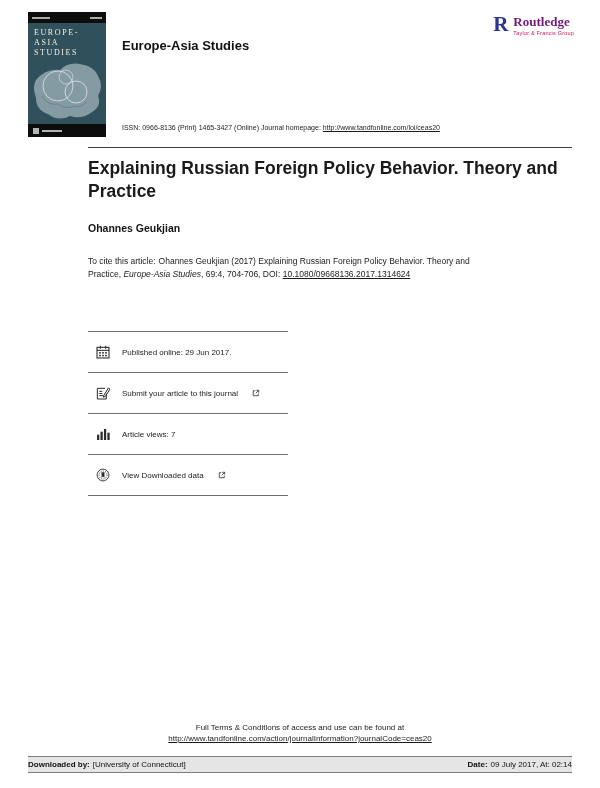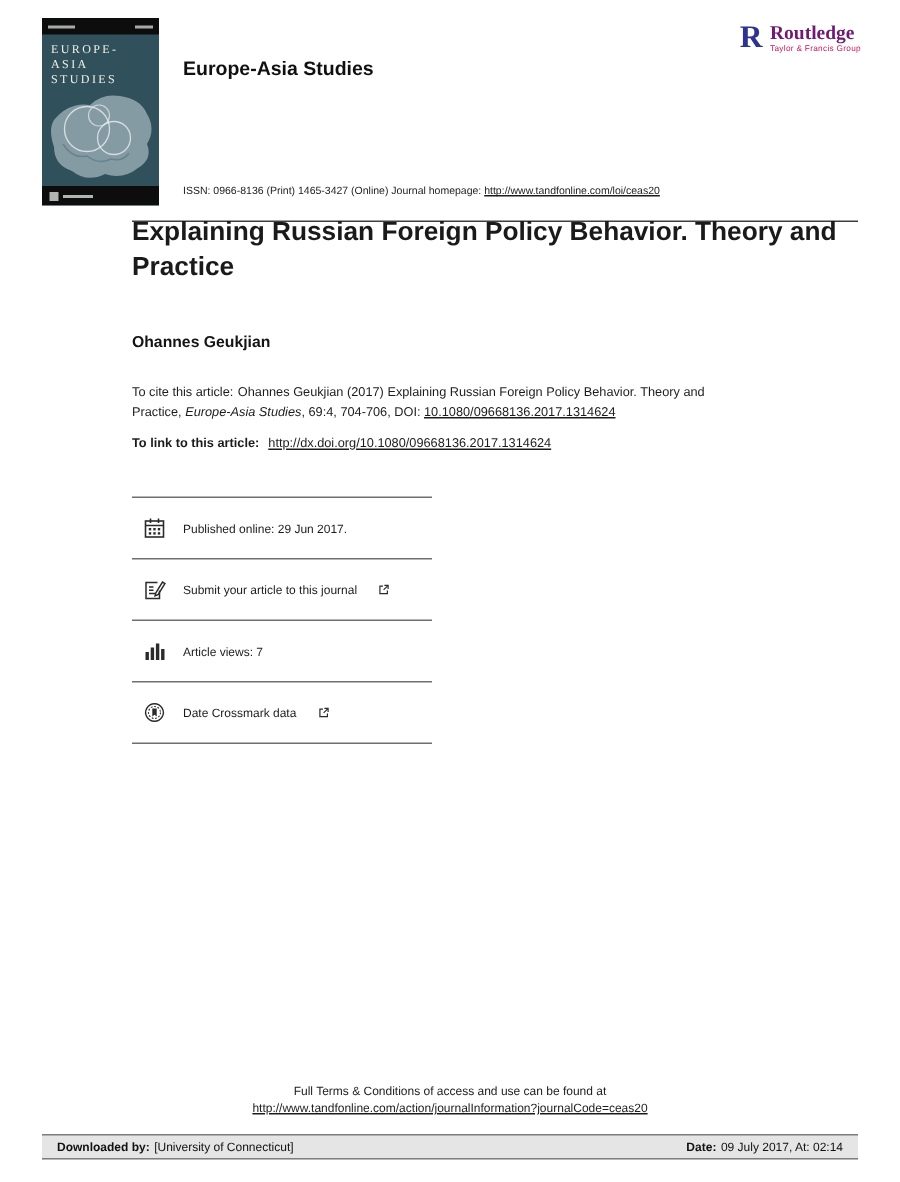--- a/index.html
+++ b/index.html
@@ -23,21 +23,21 @@
   .routledge-text { display:flex; flex-direction:column; padding-top:1px; }
   .routledge-name { font-family:"Liberation Serif", serif; font-size:13px; font-weight:bold; color:#701a75; line-height:13px; }
   .routledge-tagline { font-size:5.5px; color:#c8175d; margin-top:2px; letter-spacing:.2px; }
 
   .issn-line { position:absolute; left:122px; top:124px; font-size:7px; color:#1c1c1c; }
   .issn-line a { color:#1c1c1c; text-decoration:underline; }
 
   .rule { position:absolute; left:88px; top:147px; width:484px; border-top:1px solid #3f3f3f; }
 
   
-  .article-title { position:absolute; left:88px; top:143px; width:470px; font-size:17.5px; line-height:23px; font-weight:600; color:#1a1a1a; }
+  .article-title { position:absolute; left:88px; top:157px; width:470px; font-size:17.5px; line-height:23px; font-weight:600; color:#1a1a1a; }
   .author { position:absolute; left:88px; top:222px; font-size:10.5px; font-weight:bold; color:#141414; }
 
   .cite { position:absolute; left:88px; top:255px; width:415px; font-size:8.5px; line-height:13px; color:#1c1c1c; }
   .cite .lbl { font-weight:normal; margin-right:3px; }
   .cite .jrnl { font-style:italic; }
   .cite a { color:#1c1c1c; text-decoration:underline; }
 
   .linkline { position:absolute; left:88px; top:290px; font-size:8.5px; color:#1c1c1c; }
   .linkline .lbl { font-weight:bold; margin-right:6px; }
   .linkline a { color:#1c1c1c; text-decoration:underline; }
@@ -46,21 +46,21 @@
   .actions { position:absolute; left:88px; top:331px; width:200px; }
   .action-row { border-top:1px solid #6f6f6f; padding:12px 0 12px 7px; display:flex; align-items:center; gap:11px; font-size:8px; color:#1c1c1c; }
   .actions { border-bottom:1px solid #6f6f6f; }
   .action-row svg.icon { width:16px; height:16px; flex:0 0 auto; }
   .ext { margin-left:3px; vertical-align:1px; }
 
   
   .terms { position:absolute; left:0; right:0; top:722px; text-align:center; font-size:8px; line-height:11px; color:#1c1c1c; }
   .terms a { color:#1c1c1c; text-decoration:underline; }
 
-  .download-bar { position:absolute; left:28px; right:28px; top:756px; height:17px; background:#e5e5e5; border-top:1px solid #7d7d7d; border-bottom:1px solid #7d7d7d; display:flex; align-items:center; justify-content:space-between; padding:0 10px; font-size:8px; color:#111; }
+  .download-bar { position:absolute; left:28px; right:28px; top:756px; height:17px; background:#e5e5e5; border-top:1px solid #7d7d7d; border-bottom:1px solid #7d7d7d; display:flex; align-items:center; justify-content:space-between; padding:0 0; font-size:8px; color:#111; }
   .download-bar .lbl { font-weight:bold; margin-right:3px; }
 </style>
 </head>
 <body>
 
 <div class="page">
 
   <div class="cover">
     <div class="cover-top">
       <i style="width:18px"></i>
@@ -95,21 +95,20 @@
 
   <div class="issn-line"><span>ISSN: 0966-8136 (Print) 1465-3427 (Online) Journal homepage: </span><a href="#">http://www.tandfonline.com/loi/ceas20</a></div>
 
   <div class="rule"></div>
 
   <div class="article-title">Explaining Russian Foreign Policy Behavior. Theory and Practice</div>
   <div class="author">Ohannes Geukjian</div>
 
   <p class="cite"><span class="lbl">To cite this article:</span><span>Ohannes Geukjian (2017) Explaining Russian Foreign Policy Behavior. Theory and Practice, </span><span class="jrnl">Europe-Asia Studies</span><span>, 69:4, 704-706, DOI: </span><a href="#">10.1080/09668136.2017.1314624</a></p>
 
-  <p class="linkline"><span class="lbl">To link to this article:</span><a href="#">http://dx.doi.org/10.1080/09668136.2017.1314624</a></p>
 
   <div class="actions">
 
     <div class="action-row">
       <svg class="icon" viewBox="0 0 24 24">
         <g fill="none" stroke="#2b2b2b" stroke-width="1.6">
           <rect x="3" y="5" width="18" height="16"></rect>
           <line x1="3" y1="9.5" x2="21" y2="9.5"></line>
           <line x1="8" y1="2.5" x2="8" y2="7"></line>
           <line x1="16" y1="2.5" x2="16" y2="7"></line>
@@ -160,21 +159,21 @@
 
 
     <div class="action-row">
       <svg class="icon" viewBox="0 0 24 24">
         <g fill="none" stroke="#2b2b2b" stroke-width="1.4">
           <path d="M12 3.2 a8.8 8.8 0 1 0 0.01 0 z"></path>
           <circle cx="12" cy="12" r="6" stroke-dasharray="1.8 1.6" stroke-width="1.1"></circle>
         </g>
         <path d="M9.8 8 h4.4 v8 l-2.2 -1.8 l-2.2 1.8 z" fill="#2b2b2b"></path>
       </svg>
-      <span>Date Crossmark data</span>
+      <span>View Downloaded data</span>
       <svg class="ext" viewBox="0 0 12 12" width="8" height="8">
         <g fill="none" stroke="#2b2b2b" stroke-width="1.2">
           <path d="M5 2.6 H1.9 V10.1 H9.4 V7"></path>
           <path d="M6.4 1.9 H10.1 V5.6"></path>
           <line x1="9.9" y1="2.1" x2="5.6" y2="6.4"></line>
         </g>
       </svg>
     </div>
 
   </div>

